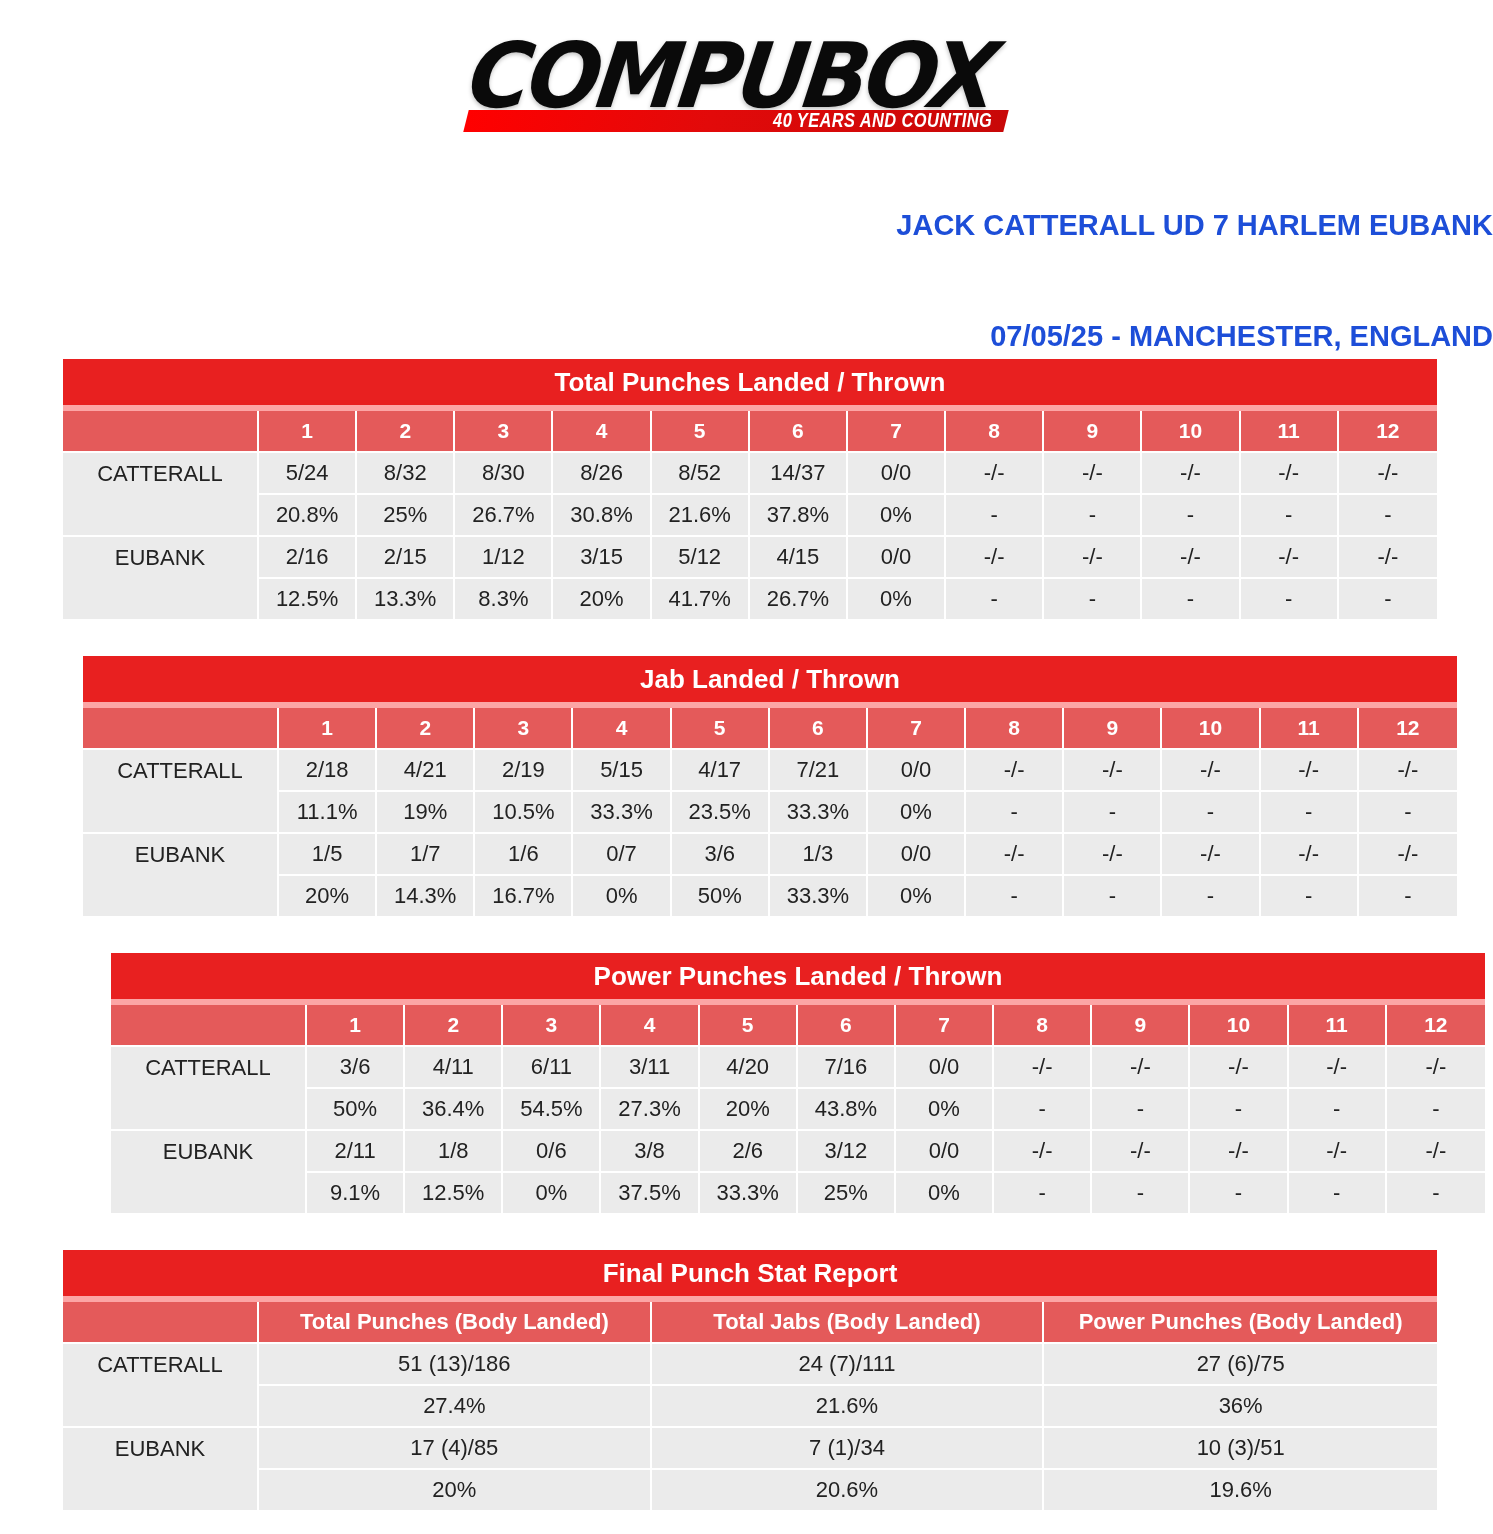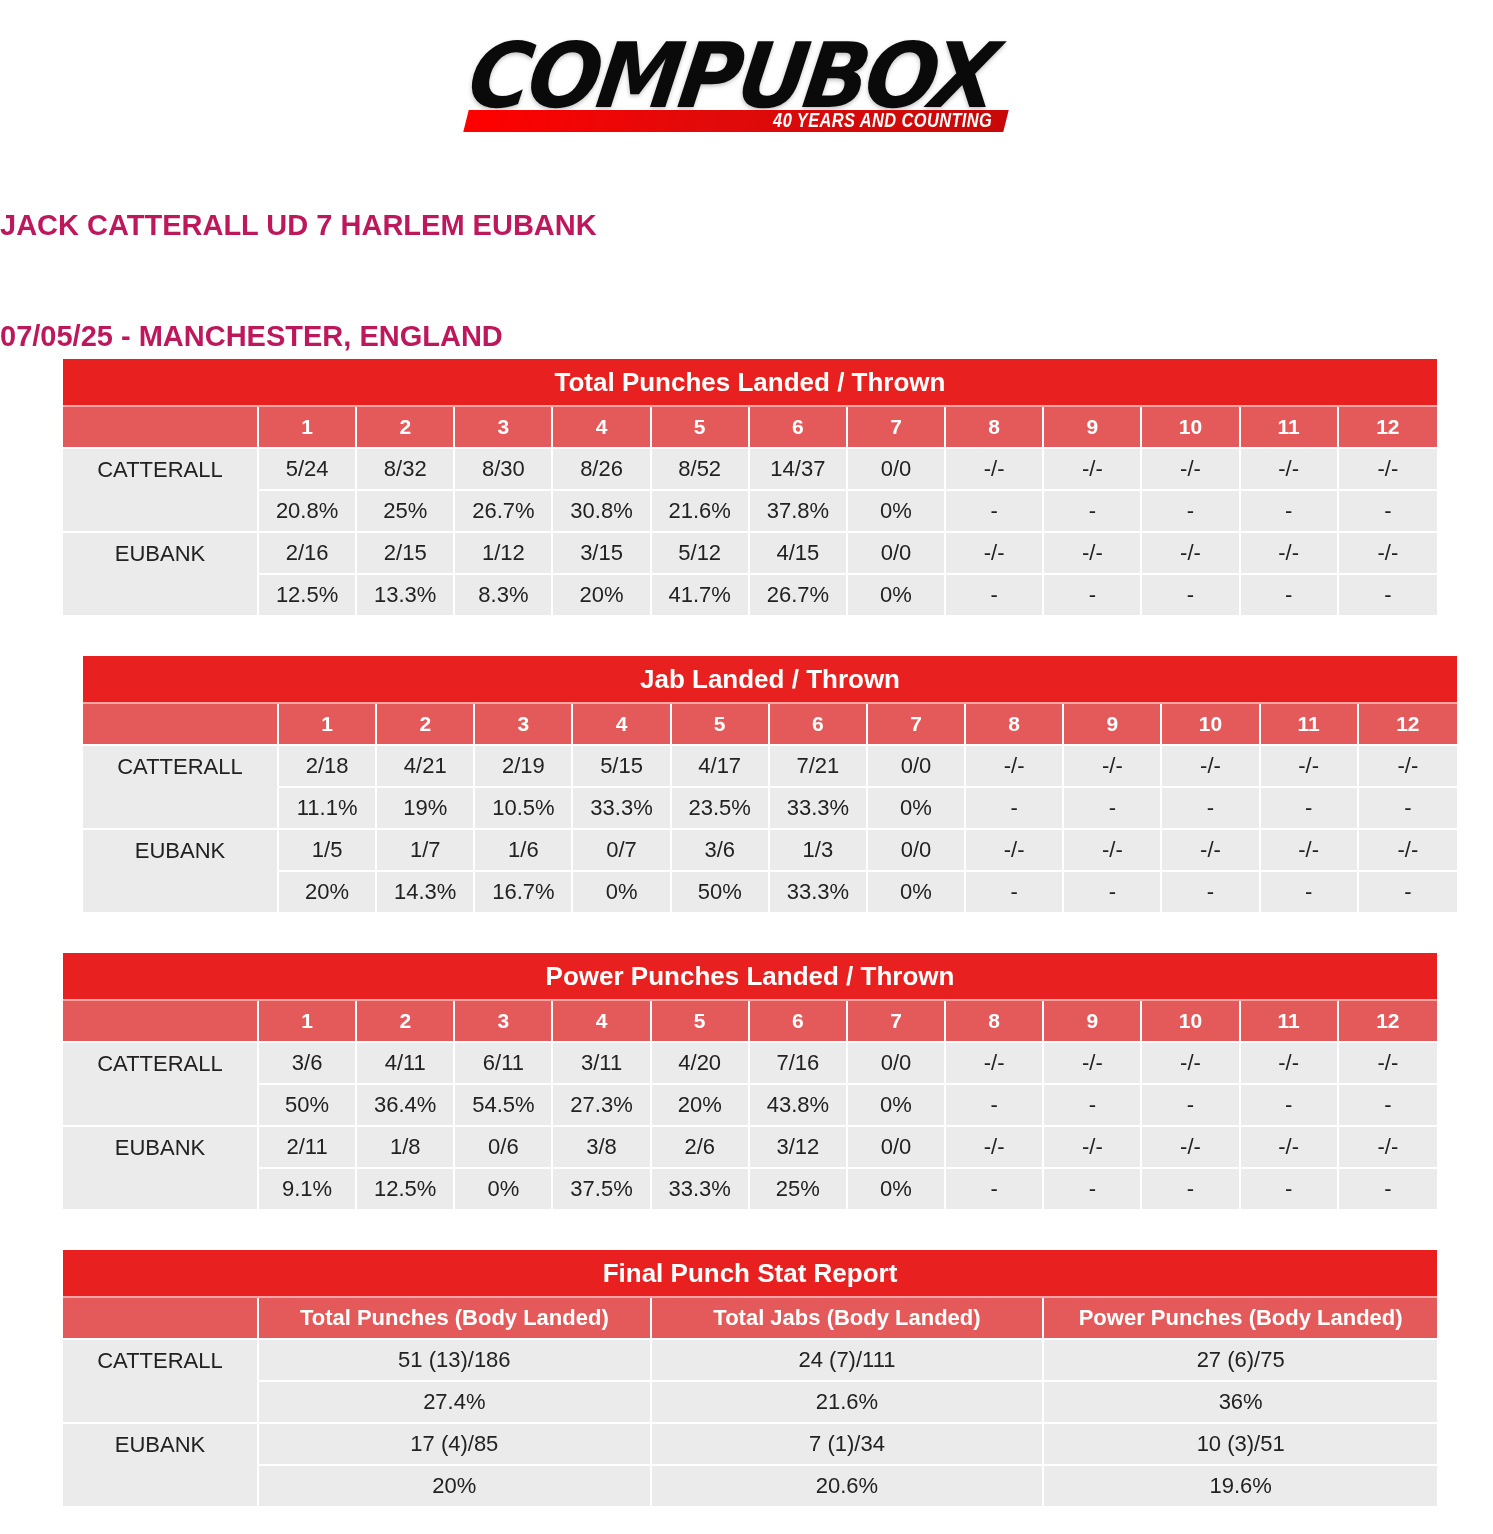--- a/index.html
+++ b/index.html
@@ -1,25 +1,25 @@
 <!DOCTYPE html>
 <html><head>
 <meta charset="utf-8">
 <style>
   html, body { margin: 0; padding: 0; background: #ffffff; }
   body { width: 1493px; height: 1534px; position: relative; font-family: "Liberation Sans", sans-serif; color: #1a1a1a; }
   .logo { position: absolute; left: 462px; top: 30px; width: 560px; height: 106px; }
   .logo-main { position: absolute; left: 8px; top: 0; font-family: "DejaVu Sans", sans-serif; font-weight: 900; font-style: italic; font-size: 86px; letter-spacing: -4px; color: #0a0a0a; transform: skewX(-8deg) scaleY(1.05); text-shadow: 0 2px 4px rgba(0,0,0,0.25); line-height: 90px; }
   .logo-bar { position: absolute; left: 4px; top: 80px; width: 540px; height: 22px; background: linear-gradient(90deg, #ff0000 0%, #e20a0a 45%, #c80808 100%); transform: skewX(-14deg); }
   .logo-tag { position: absolute; right: 30px; top: 79px; font-family: "Liberation Sans", sans-serif; font-weight: bold; font-style: italic; font-size: 20px; color: #ffffff; letter-spacing: 0.5px; transform: scaleX(0.82); transform-origin: right center; }
-  .title { position: absolute; left: 0; width: 1493px; text-align: left; font-weight: bold; font-size: 29px; color: #be185d; }
+  .title { position: absolute; left: 0; width: 1493px; text-align: right; font-weight: bold; font-size: 29px; color: #1d4ed8; }
   .t1 { top: 209px; } .t2 { top: 272px; margin-top: 48px; }
   table.stats { position: absolute; left: 63px; width: 1374px; border-collapse: separate; border-spacing: 0; table-layout: fixed; }
   table.stats td, table.stats th { padding: 0; text-align: center; }
-  .title-bar { background: #e82020; color: #fff; font-weight: bold; font-size: 26px; height: 46px; border-bottom: 2px solid #fca5a5; }
+  .title-bar { background: #e82020; color: #fff; font-weight: bold; font-size: 26px; height: 46px; border-bottom: 6px solid #fca5a5; }
   .hdr th { background: #e45a5a; color: #fff; font-weight: bold; font-size: 21px; height: 40px; border-right: 2px solid #fff; border-bottom: 2px solid #fff; }
   .hdr th:last-child { border-right: none; }
   .drow td { background: #ebebeb; font-size: 22px; height: 40px; border-right: 2px solid #fff; border-bottom: 2px solid #fff; color: #222; }
   .drow td:last-child { border-right: none; }
   .name-cell { vertical-align: top; padding-top: 8px !important; font-size: 22px; }
   .final .hdr th { font-size: 22px; }
 </style>
 </head>
 <body>
 
@@ -216,21 +216,21 @@
           <td>33.3%</td>
           <td>0%</td>
           <td>-</td>
           <td>-</td>
           <td>-</td>
           <td>-</td>
           <td>-</td>
         </tr>
       </tbody>
     </table>
-    <table class="stats" style="top:953px;">
+    <table class="stats" style="top:953px;margin-left:48px;">
       <colgroup>
         <col style="width:196px">
         <col>
         <col>
         <col>
         <col>
         <col>
         <col>
         <col>
         <col>

